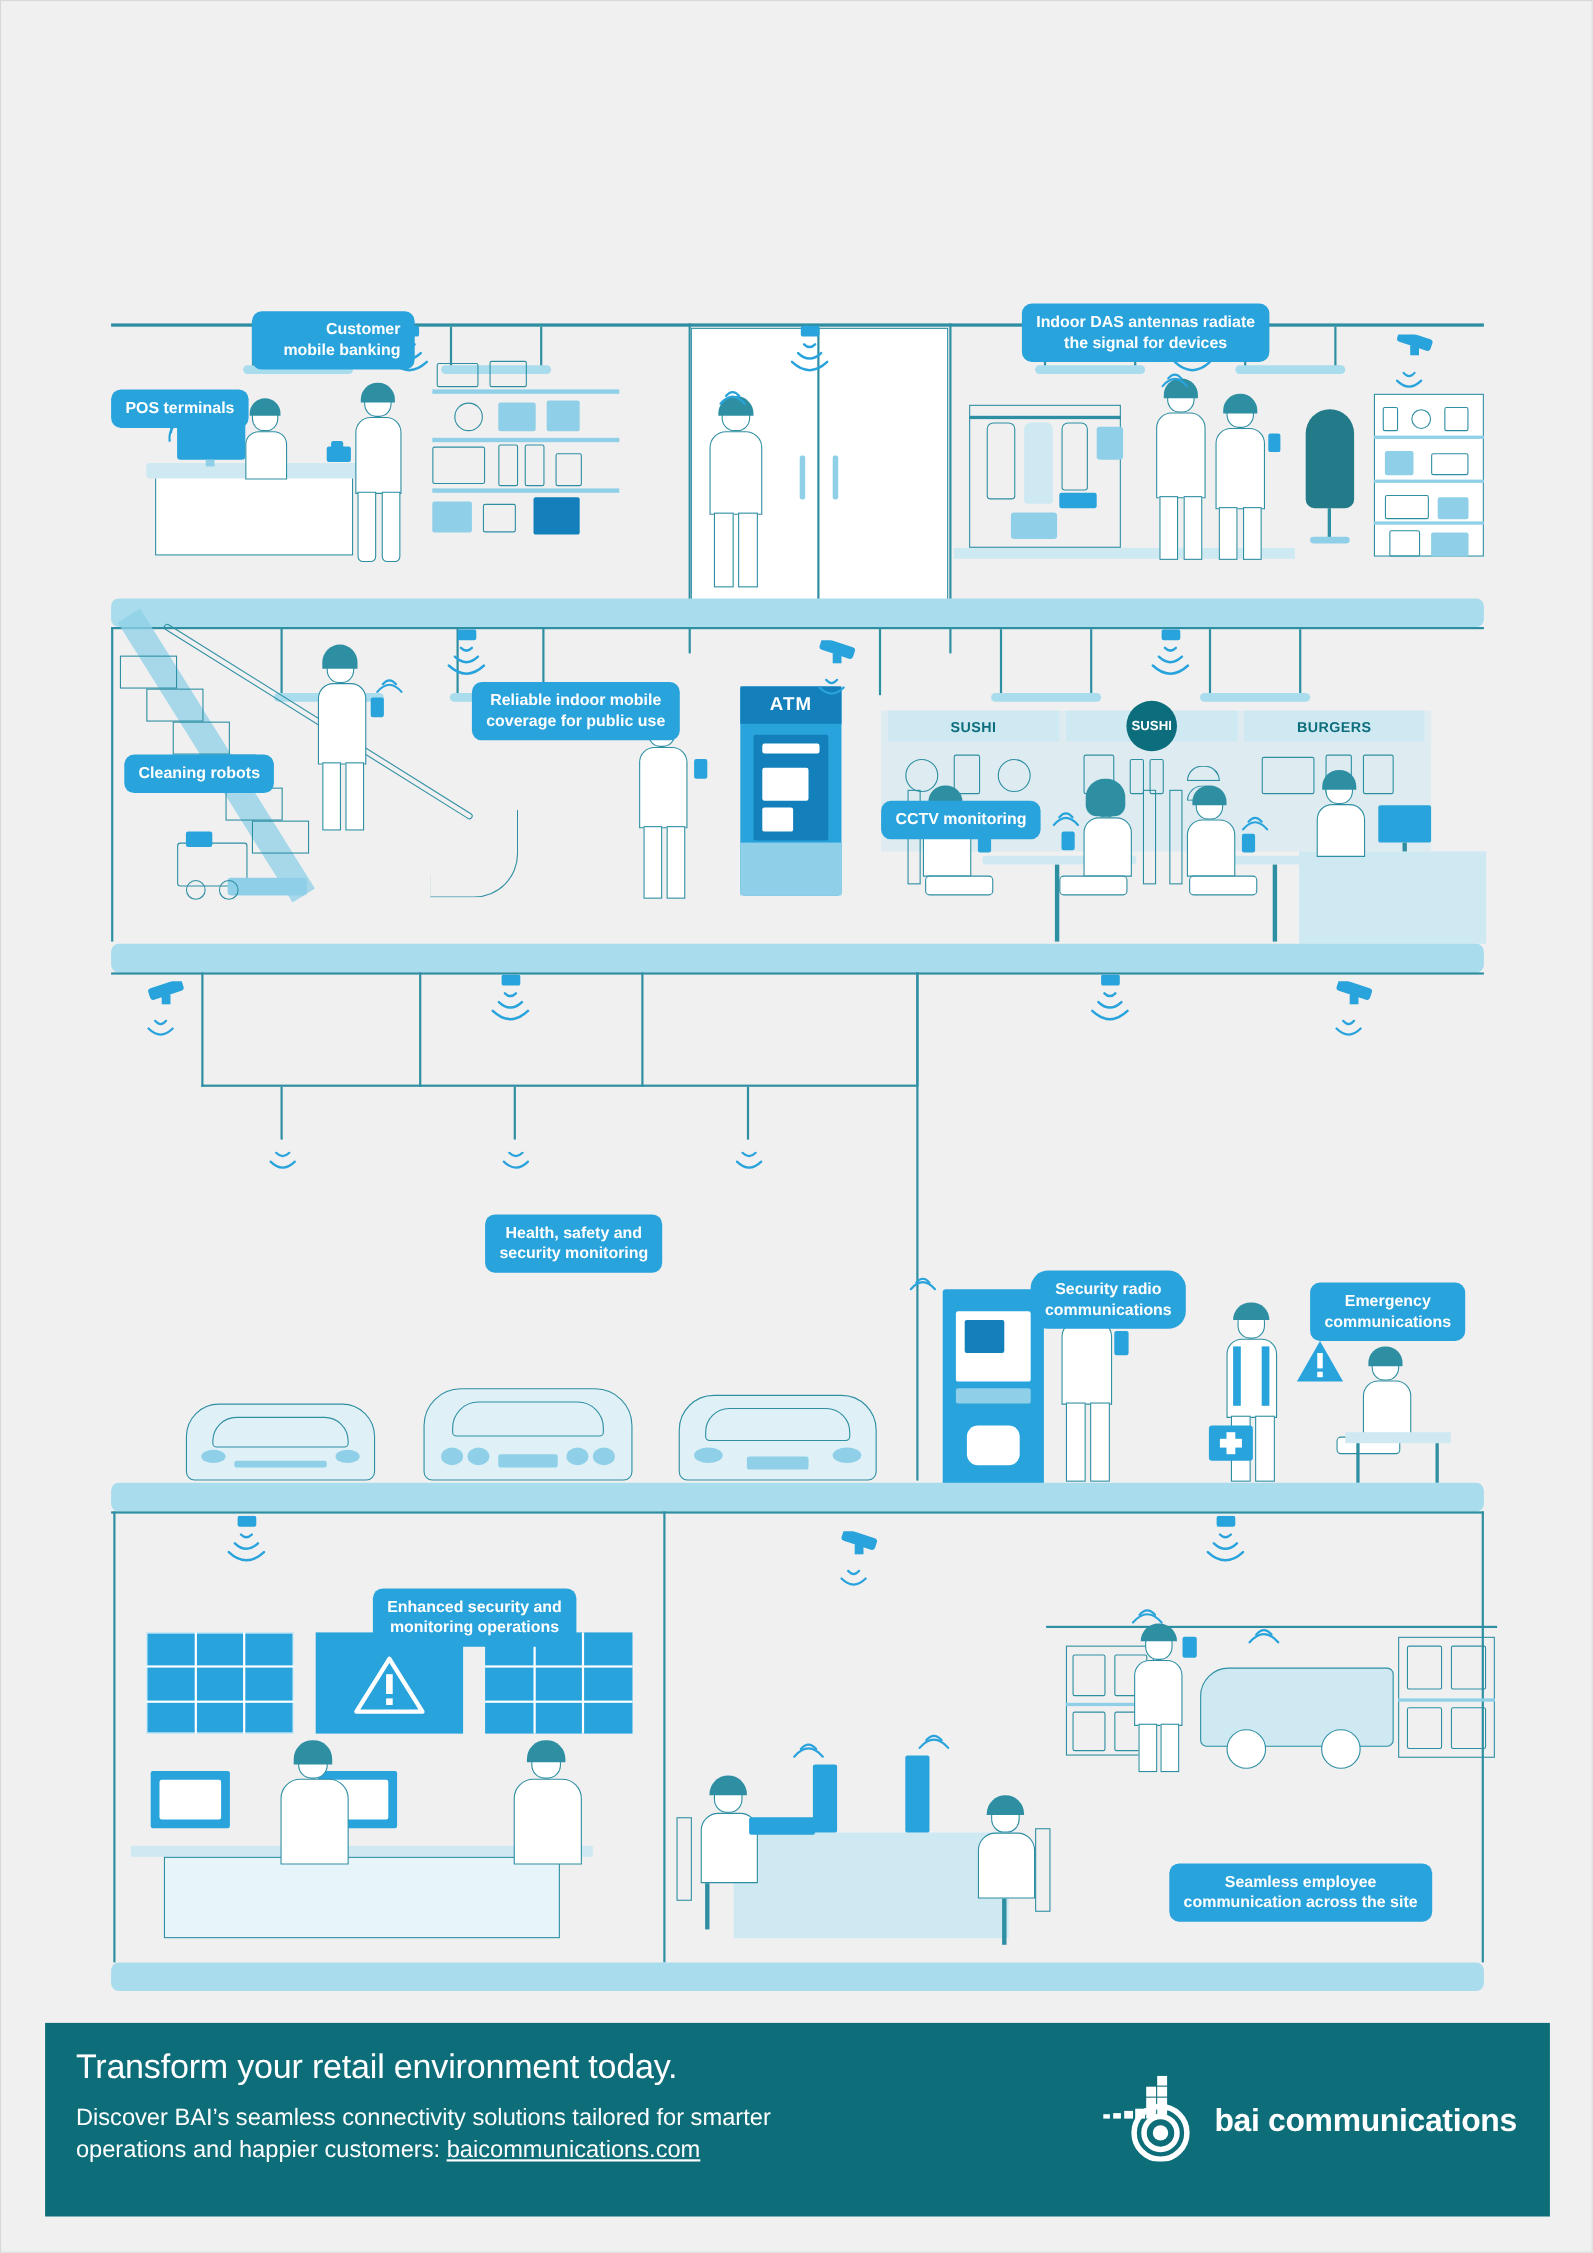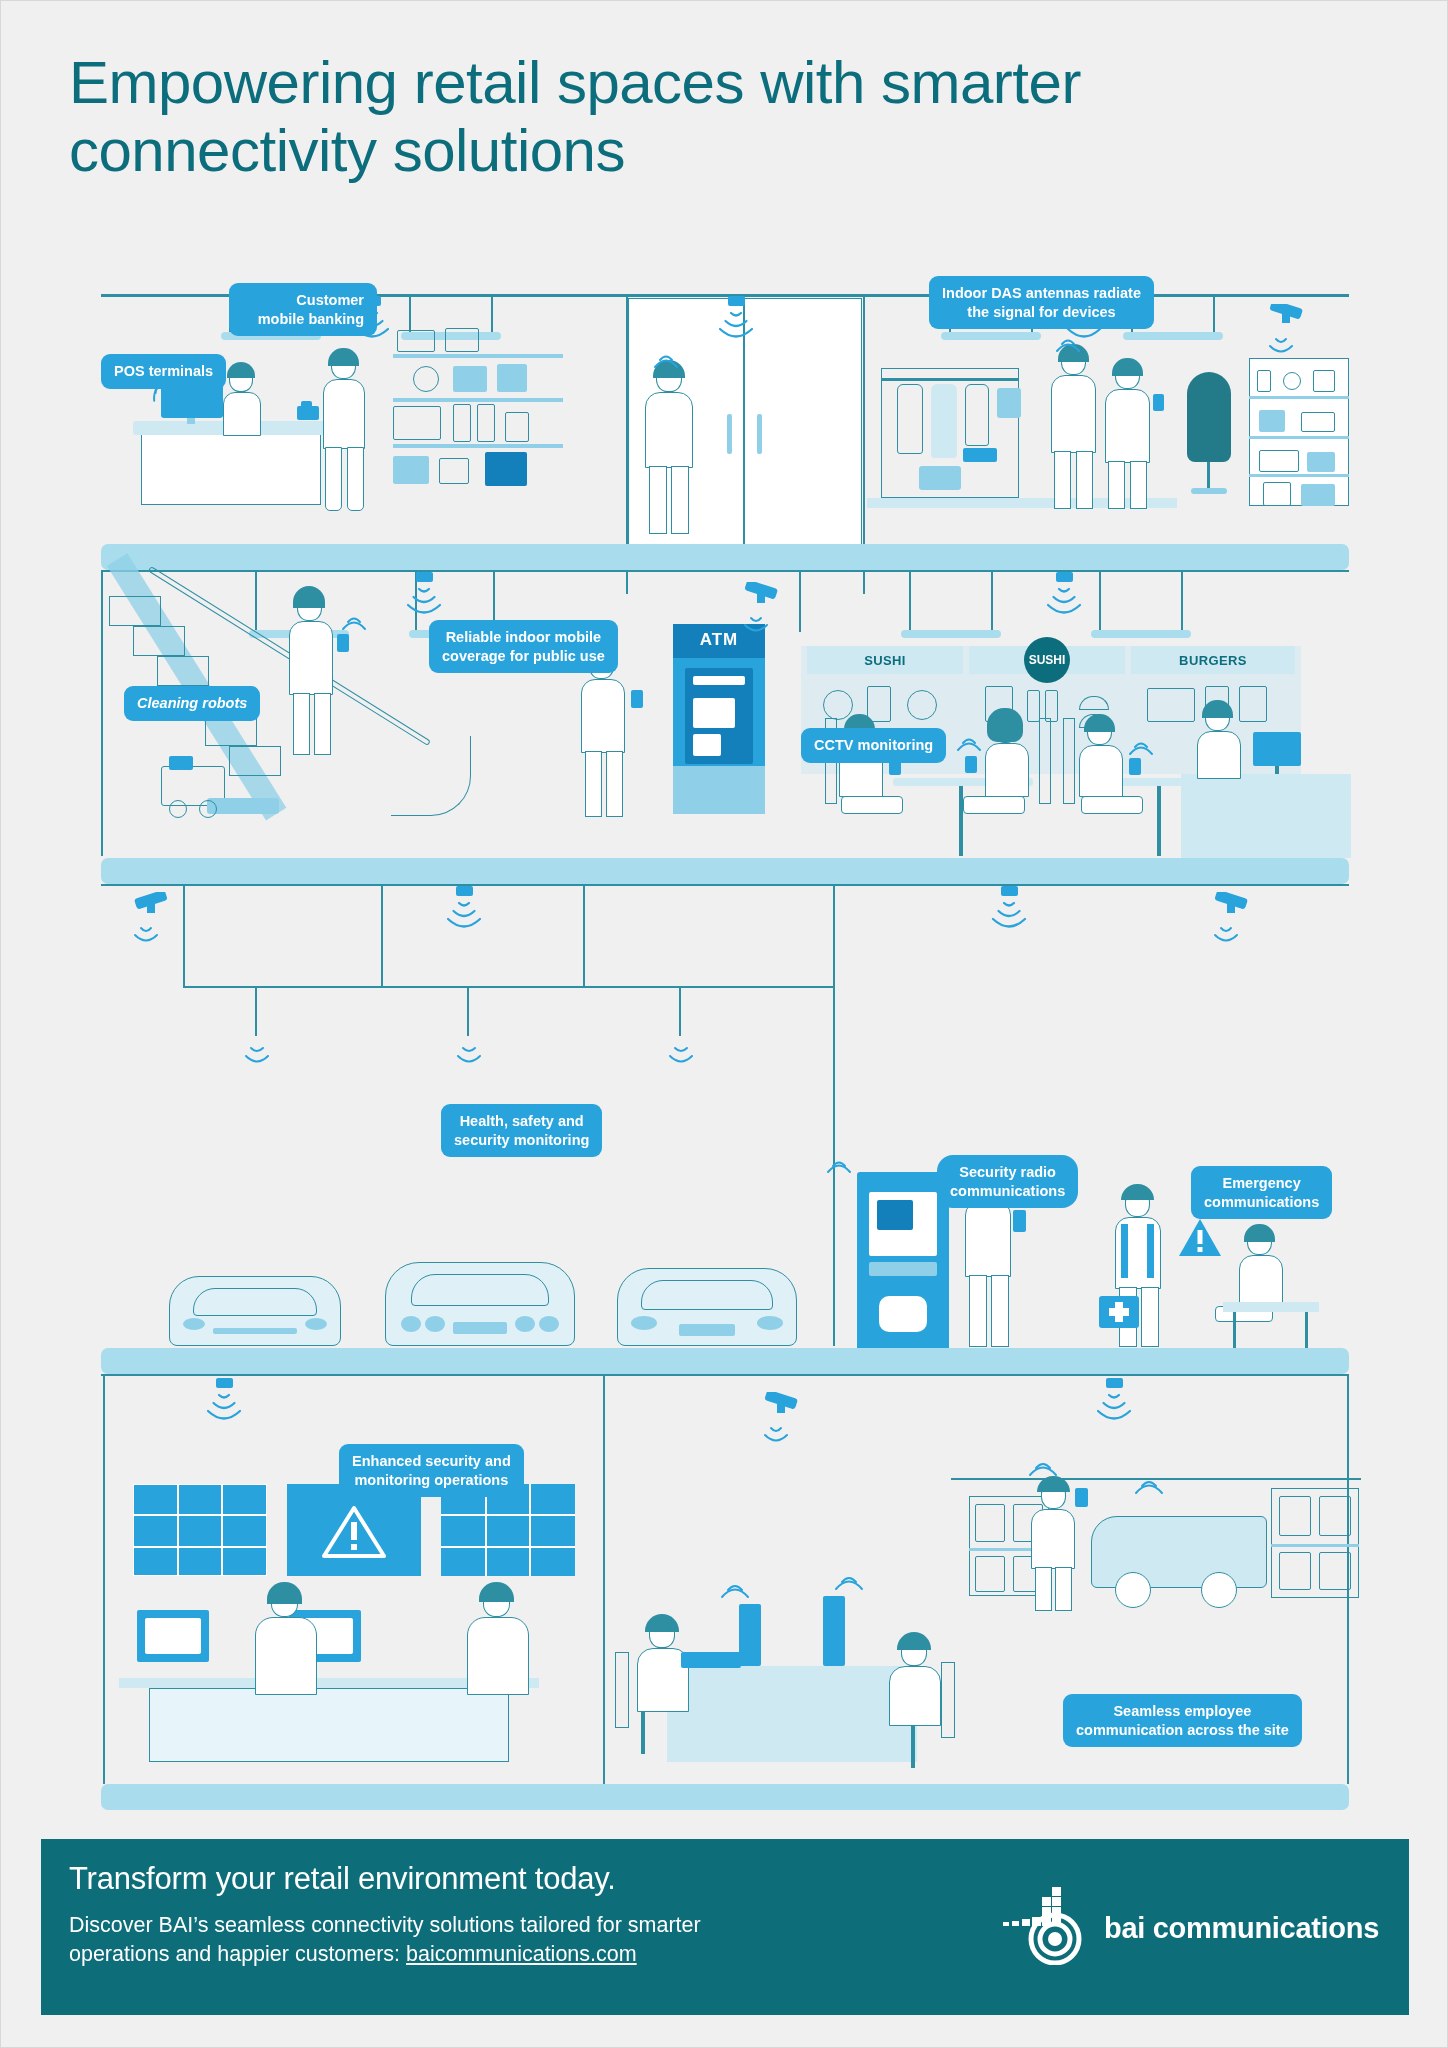--- a/index.html
+++ b/index.html
@@ -158,21 +158,20 @@
     font-weight: 700;
     letter-spacing: -0.3px;
   }
   .warnTri { position: absolute; }
 </style>
 </head>
 <body>
 
 <div id="poster">
 
-  <h1 id="title">Empowering retail spaces with smarter connectivity solutions</h1>
 
   <div id="scene">
 
     <div class="wall-line" style="left:100px;top:28px;width:1248px;height:3px;"></div>
 
     <div class="wall-line" style="left:625px;top:28px;width:2px;height:300px;"></div>
     <div class="wall-line" style="left:862px;top:28px;width:2px;height:300px;"></div>
 
     <div class="wall-line" style="left:228px;top:31px;width:2px;height:37px;"></div>
     <div class="wall-line" style="left:300px;top:31px;width:2px;height:37px;"></div>
@@ -817,21 +816,21 @@
     <div class="slab" style="left:100px;top:1518px;width:1248px;height:26px;"></div>
 
     <div class="pill" style="left:100px;top:88px;">POS terminals</div>
     <div class="pill" style="left:228px;top:17px;width:148px;text-align:right;">Customer
 mobile banking</div>
     <div class="pill" style="left:928px;top:10px;">Indoor DAS antennas radiate
 the signal for devices</div>
     <div class="pill" style="left:428px;top:354px;">Reliable indoor mobile
 coverage for public use</div>
     <div class="pill" style="left:800px;top:462px;">CCTV monitoring</div>
-    <div class="pill" style="left:123px;top:420px;font-style:italic;">Cleaning robots</div>
+    <div class="pill" style="left:112px;top:420px;">Cleaning robots</div>
     <div class="pill" style="left:440px;top:838px;">Health, safety and
 security monitoring</div>
     <div class="pill" style="left:936px;top:889px;border-radius:16px;">Security radio
 communications</div>
     <div class="pill" style="left:1190px;top:900px;">Emergency
 communications</div>
     <div class="pill" style="left:338px;top:1178px;">Enhanced security and
 monitoring operations</div>
     <div class="pill" style="left:1062px;top:1428px;">Seamless employee
 communication across the site</div>

